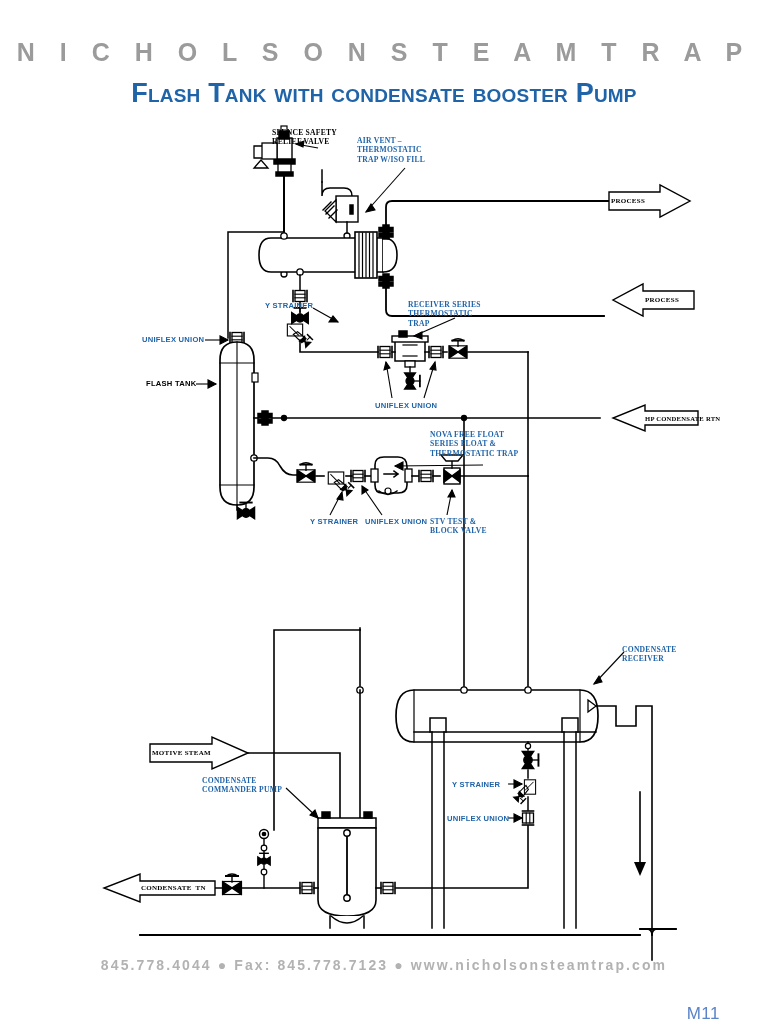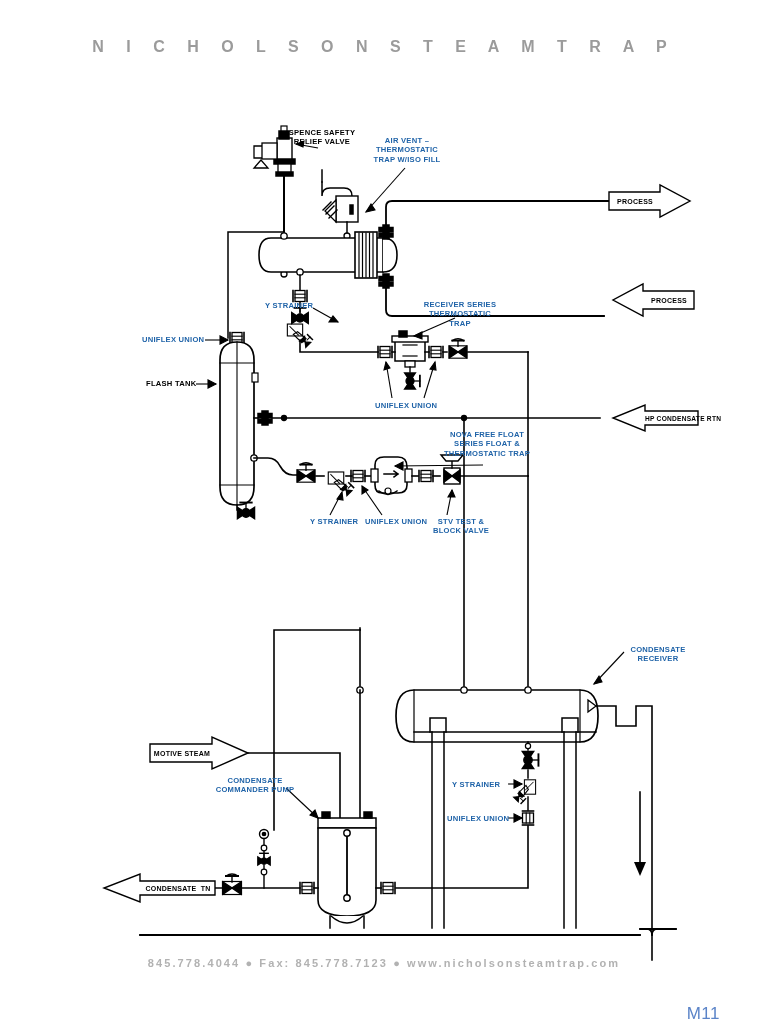--- a/index.html
+++ b/index.html
@@ -7,56 +7,57 @@
   body{
     width:768px;height:1024px;position:relative;overflow:hidden;
     font-family:"Liberation Sans","DejaVu Sans",sans-serif;
     -webkit-font-smoothing:antialiased;
   }
   #page{position:absolute;inset:0;background:#fff;}
 
   
   .brandline{
     position:absolute;left:0;right:0;top:38px;text-align:center;
-    font-size:16px;font-weight:bold;letter-spacing:9px;
+    font-size:25px;font-weight:bold;letter-spacing:9px;
     color:#9b9b9b;white-space:nowrap;
   }
   .maintitle{
     position:absolute;left:0;right:0;top:78px;text-align:center;
     color:#1f63a8;font-weight:bold;font-size:27px;
     font-variant:small-caps;letter-spacing:.2px;white-space:nowrap;
   }
 
   
   .footline{
     position:absolute;left:0;right:0;top:957px;text-align:center;
-    font-size:11px;font-weight:bold;letter-spacing:2.1px;color:#b2b2b2;
+    font-size:14px;font-weight:bold;letter-spacing:2.1px;color:#b2b2b2;
     white-space:nowrap;
   }
   .pagemark{
     position:absolute;right:48px;top:980px;
     font-size:17px;color:#5b84c8;letter-spacing:.5px;margin-top:24px;
   }
 
   
   #diagram{position:absolute;left:0;top:0;width:768px;height:1024px;}
   #diagram svg{display:block;}
 
   .lbl{position:absolute;font-size:7.6px;font-weight:bold;line-height:9.4px;
        letter-spacing:.25px;white-space:pre;}
   .lbl.blue{color:#1f63a8;}
   .lbl.black{color:#000;}
-  .lbl.ctr{text-align:center;}
+  .lbl.ctr{font-family:Liberation Serif, serif;}
 </style>
 </head>
 <body>
 
 <div id="page">
 
   <div class="brandline">N I C H O L S O N   S T E A M   T R A P</div>
+  <div class="maintitle">Flash Tank with condensate booster Pump</div>
 
   <div id="diagram">
   <svg width="768" height="1024" viewBox="0 0 768 1024" xmlns="http://www.w3.org/2000/svg">
     <defs>
       <g id="gateValve">
         <path d="M-9,-6 L0,0 L-9,6 Z M9,-6 L0,0 L9,6 Z" fill="#000"></path>
         <rect x="-9.5" y="-6.5" width="19" height="13" fill="none" stroke="#000" stroke-width="1.2"></rect>
         <line x1="0" y1="-6" x2="0" y2="-12" stroke="#000" stroke-width="1.4"></line>
         <line x1="-6" y1="-12" x2="6" y2="-12" stroke="#000" stroke-width="2"></line>
         <path d="M-6,-12 q6,-4 12,0" fill="none" stroke="#000" stroke-width="1.4"></path>

